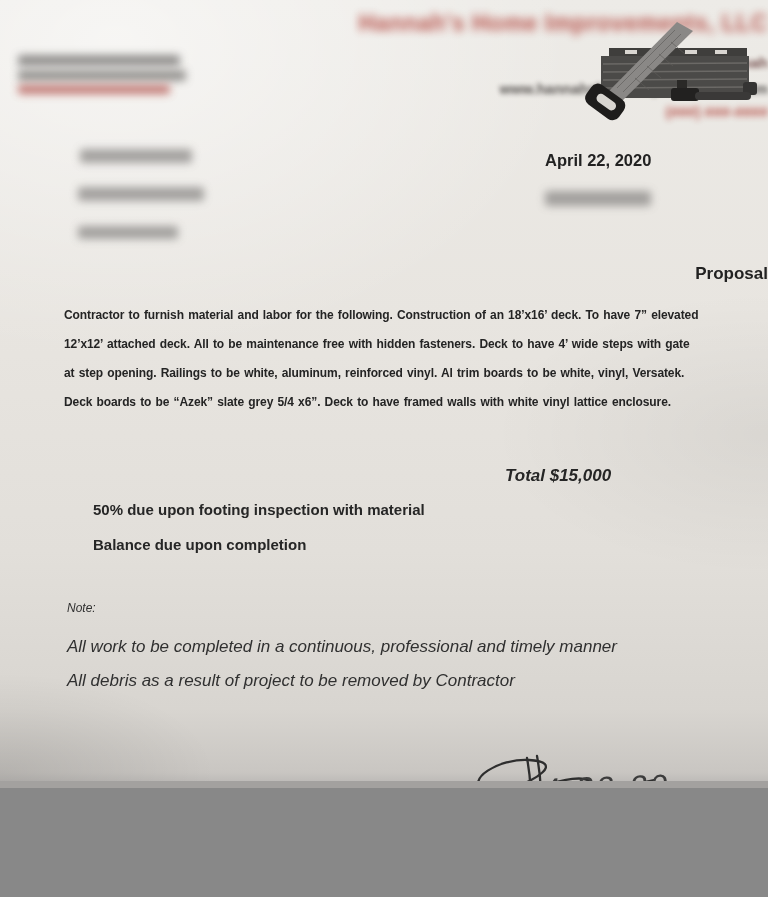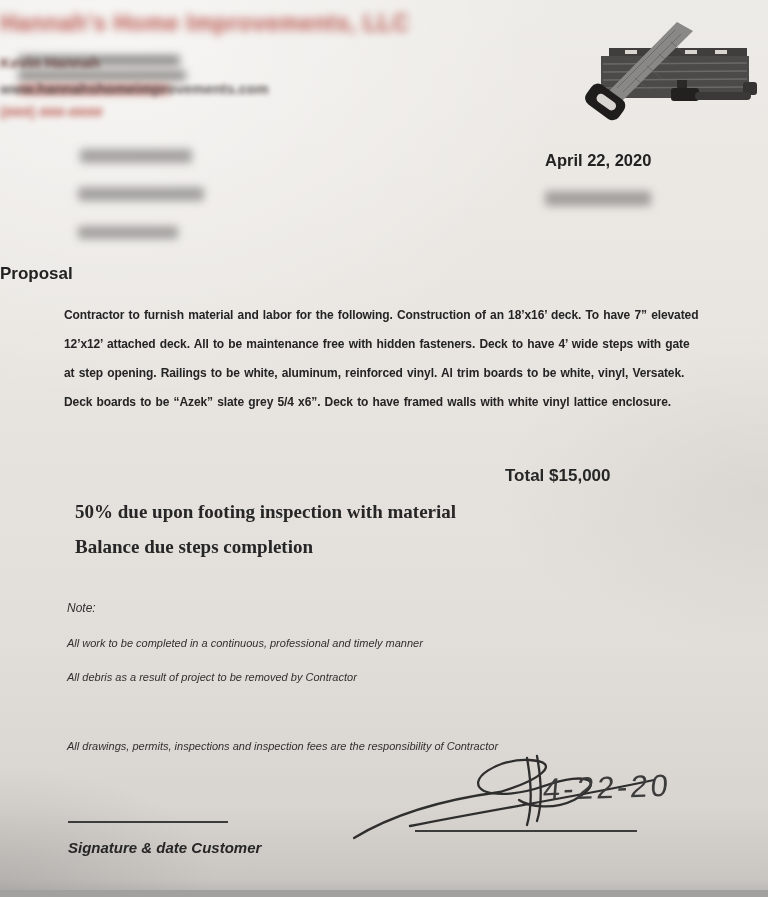--- a/index.html
+++ b/index.html
@@ -1,50 +1,50 @@
 <!DOCTYPE html>
 <html><head>
 <meta charset="utf-8">
 <style>
   * { margin:0; padding:0; box-sizing:border-box; }
   body { background:#888; font-family:"Liberation Sans", sans-serif; }
   .photo{
-    position:relative; width:768px; height:897px; overflow:hidden;
+    position:relative; width:768px; height:788px; overflow:hidden;
     background:
       radial-gradient(120% 80% at 15% 5%, rgba(255,255,255,.55), rgba(255,255,255,0) 50%),
       radial-gradient(60% 30% at 100% 55%, rgba(0,0,0,.05), rgba(0,0,0,0) 60%),
       radial-gradient(40% 18% at 0% 98%, rgba(0,0,0,.10), rgba(0,0,0,0) 70%),
       linear-gradient(180deg,#edebe7 0%, #e8e5e0 40%, #e2dfda 70%, #d8d5d0 90%, #c9c6c2 98%, #b5b3b1 100%);
     color:#262626;
   }
   .abs{ position:absolute; }
-  .center-row{ left:0; right:0; text-align:left; }
+  .center-row{ left:0; right:0; text-align:right; }
   .bold{ font-weight:700; }
   .blurred-bar{ border-radius:3px; }
   
   .blur-5{ filter:blur(4.5px); opacity:.88; }
   .blur-3{ filter:blur(2.6px); opacity:.9; }
   .blur-4{ filter:blur(3.4px); opacity:.88; }
   .bar-blur{ filter:blur(4px); opacity:.75; }
 
   .company{ top:10px; font-size:23px; font-weight:800; color:#b04038; letter-spacing:.5px; }
   .contact{ top:54px; font-size:15px; color:#6b4341; font-weight:700; }
   .website{ top:81px; font-size:14.5px; color:#4a4644; font-weight:700; }
   .phone{ top:103px; font-size:15px; color:#b04038; font-weight:700; }
 
   .doc-title{ top:264px; font-size:17px; font-weight:700; color:#222; }
   .paragraph{
     left:64px; top:301px; width:640px;
     font-size:12px; font-weight:700; line-height:29px;
     color:#242424; letter-spacing:-.1px; word-spacing:1px;
   }
-  .total{ left:505px; top:466px; font-size:17px; font-weight:700; }
-  .term{ left:75px; font-size:19px; font-weight:700;font-family:Liberation Serif, serif; }
+  .total{ left:505px; top:466px; font-size:17px; font-weight:700;font-style:italic; }
+  .term{ left:93px; font-size:15px; font-weight:700; }
   .credit-note{ left:218px; top:570px; font-size:13.5px; font-weight:700; }
-  .note{ left:67px; font-style:italic; font-size:11px; color:#303030; }
+  .note{ left:67px; font-style:italic; font-size:17px; color:#303030; }
   .sig-label{ font-size:15px; font-weight:700; top:839px; }
   .sig-line{ border-top:2px solid #3c3c3c; height:0; }
   .hand-date{
     left:543px; top:770px; font-size:31px; color:#3c3c3c;
     transform:rotate(-2deg) skewX(-7deg); letter-spacing:3px;
   }
   .edge-strip{ left:0; right:0; bottom:0; height:7px; background:#a3a19f; }
 </style>
 </head>
 <body>
@@ -110,26 +110,25 @@
   <div class="abs bold" style="left:545px; top:151px; font-size:16.5px; color:#222;">April 22, 2020</div>
   <div class="abs blurred-bar bar-blur" style="left:545px;top:191px;width:106px;height:15px;background:#8a8886;"></div>
 
   <div class="abs center-row doc-title">Proposal</div>
 
   <div class="abs paragraph">Contractor to furnish material and labor for the following.  Construction of an 18’x16’ deck.  To have 7” elevated 12’x12’ attached deck.  All to be maintenance free with hidden fasteners.  Deck to have 4’ wide steps with gate at step opening.  Railings to be white, aluminum, reinforced vinyl.  Al trim boards to be white, vinyl, Versatek.  Deck boards to be “Azek” slate grey 5/4 x6”.  Deck to have framed walls with white vinyl lattice enclosure.</div>
 
   <div class="abs total">Total $15,000</div>
 
   <div class="abs term" style="top:501px;">50% due upon footing inspection with material</div>
-  <div class="abs term" style="top:536px;">Balance due steps completion</div>
+  <div class="abs term" style="top:536px;">Balance due upon completion</div>
 
   <div class="abs note" style="top:601px;font-size:12px;font-style:italic;">Note:</div>
   <div class="abs note" style="top:637px;">All work to be completed in a continuous, professional and timely manner</div>
   <div class="abs note" style="top:671px;text-align:center;">All debris as a result of project to be removed by Contractor</div>
-  <div class="abs note" style="top:740px;">All drawings, permits, inspections and inspection fees are the responsibility of Contractor</div>
 
   <div class="abs sig-line" style="left:68px; top:821px; width:160px;"></div>
   <div class="abs sig-line" style="left:415px; top:830px; width:222px;"></div>
 
   <div class="abs" style="left:348px; top:752px; width:330px; height:95px;">
     <svg width="330" height="95" viewBox="0 0 330 95">
       <g fill="none" stroke="#2e2e2e" stroke-width="2.3" stroke-linecap="round">
         <path d="M6,86 C42,64 92,48 152,40"></path>
         <path d="M152,40 C192,28 216,10 181,8 C151,6 116,28 136,39 C151,45 176,41 196,34"></path>
         <path d="M62,74 C142,58 232,44 306,28"></path>

